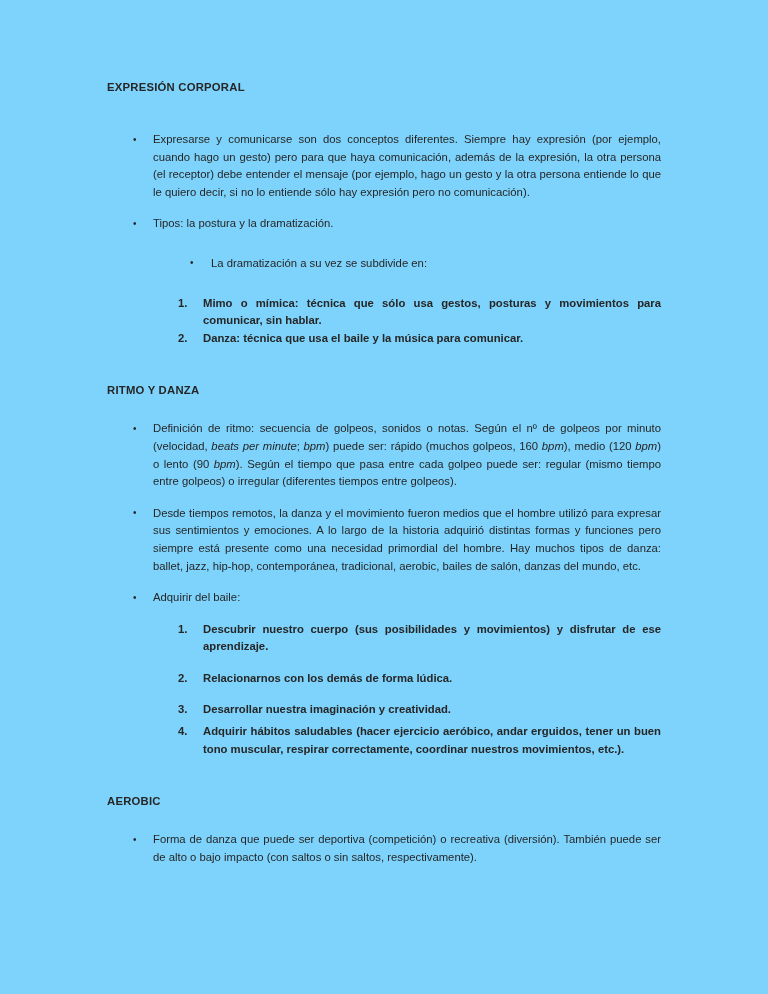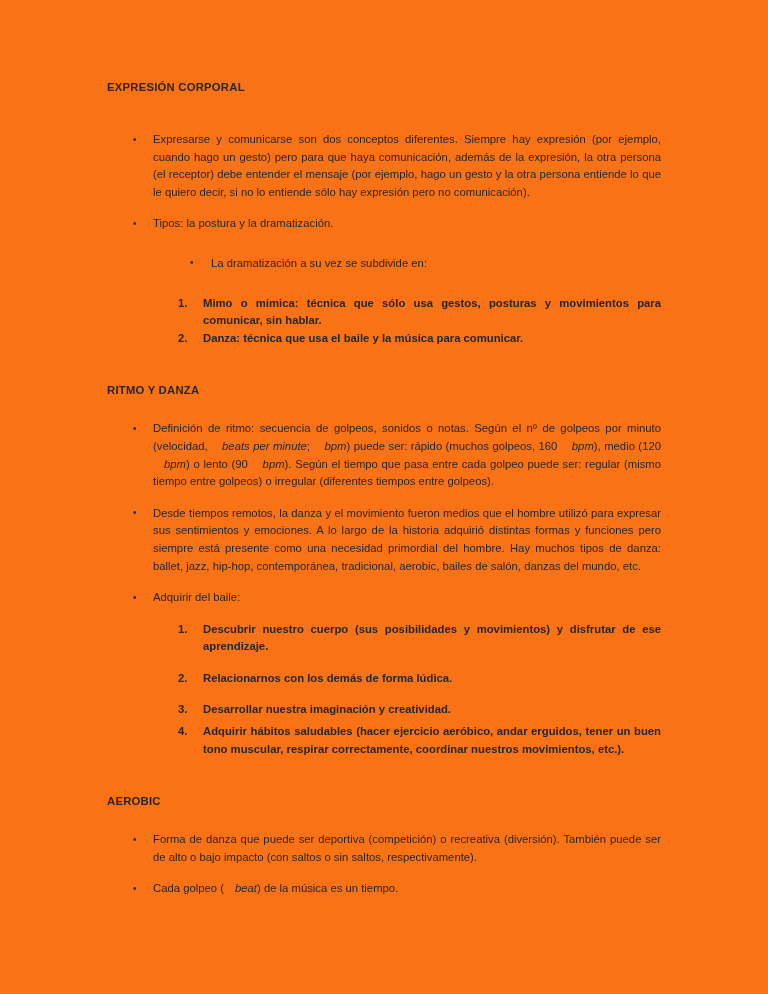--- a/index.html
+++ b/index.html
@@ -12,21 +12,21 @@
     width: 768px;
     height: 994px;
     font-family: "Liberation Sans", "DejaVu Sans", sans-serif;
     color: #262626;
     -webkit-font-smoothing: antialiased;
   }
   .page {
     position: relative;
     width: 768px;
     height: 994px;
-    background: #f97316;
+    background: #7dd3fc;
     box-sizing: border-box;
     padding: 80px 107px 0 107px;
   }
   .doc-body {
     width: 554px;
   }
 
   
   .section-heading {
     font-size: 11.3px;
@@ -109,21 +109,21 @@
     left: 71px;
     top: 0;
     font-size: 11.3px;
     line-height: 17.6px;
     color: #262626;
   }
   .gap-md  { height: 14px; }
   .gap-lg  { height: 22px; }
   .gap-xxl { height: 36px; }
 
-  em, .it { font-style: italic; margin-left: 11px; }
+  em, .it { font-style: italic; }
 
   
   .lvl1 > li, .numlist > li { text-align-last: left; }
 </style>
 </head>
 <body>
 
 <div class="page">
   <div class="doc-body">
 
@@ -193,18 +193,15 @@
     <h1 class="section-heading">AEROBIC</h1>
 
     <div class="gap-lg"></div>
 
     <ul class="lvl1">
       <li>Forma de danza que puede ser deportiva (competición) o recreativa (diversión). También puede ser de alto o bajo impacto (con saltos o sin saltos, respectivamente).</li>
     </ul>
 
     <div class="gap-md"></div>
 
-    <ul class="lvl1">
-      <li><span>Cada golpeo (</span><em class="it">beat</em><span>) de la música es un tiempo.</span></li>
-    </ul>
 
   </div>
 </div>
 
 </body></html>

